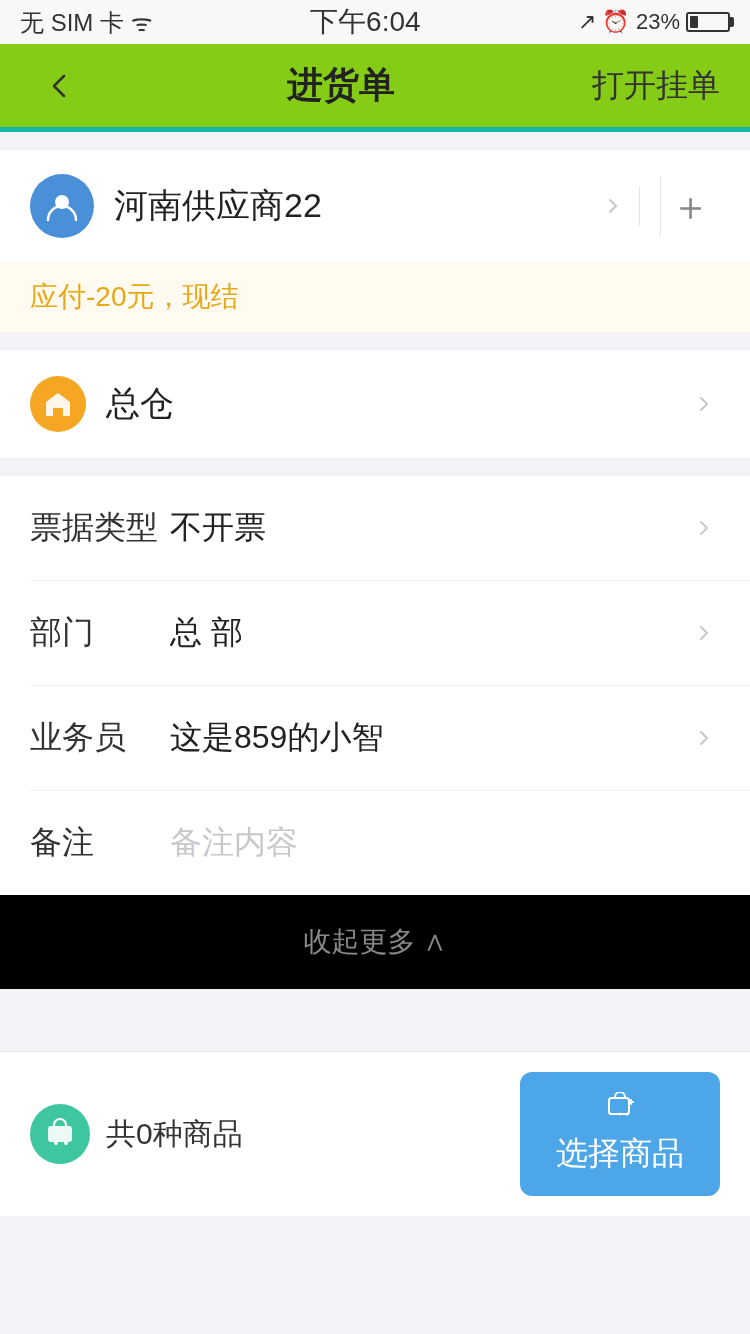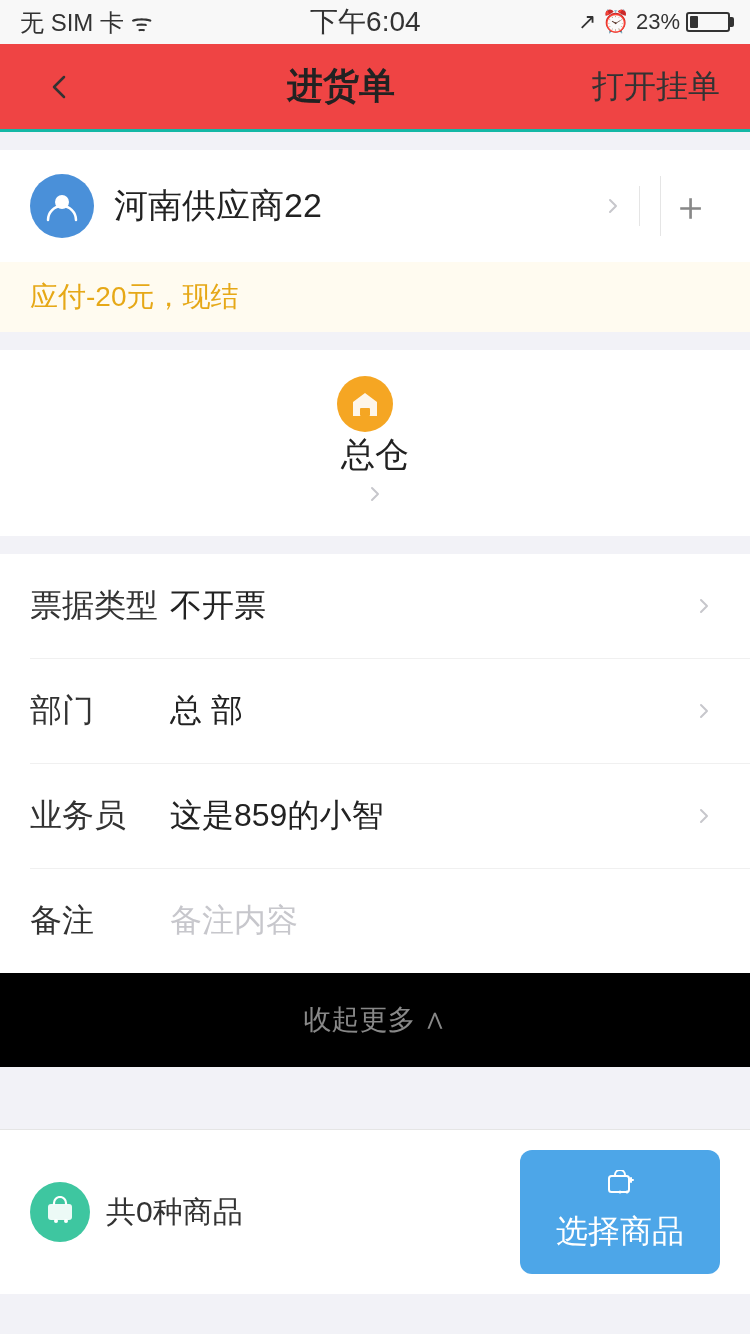--- a/index.html
+++ b/index.html
@@ -35,26 +35,26 @@
     .battery-icon::after {
       content: ''; position: absolute; right: -6px; top: 50%; transform: translateY(-50%);
       width: 4px; height: 10px; background: #333; border-radius: 0 2px 2px 0;
     }
     .battery-fill { height: 100%; width: 23%; background: #333; border-radius: 1px; }
 
     
     .nav-bar {
       width: 750px;
       height: 88px;
-      background: #ef4444;
+      background: #84cc16;
       display: flex;
       align-items: center;
       justify-content: space-between;
       padding: 0 30px;
-      border-bottom: 3px solid #14b8a6;
+      border-bottom: 5px solid #14b8a6;
     }
     .nav-back {
       width: 60px; height: 60px;
       display: flex; align-items: center; justify-content: center;
       cursor: pointer;
     }
     .nav-back svg { width: 28px; height: 28px; }
     .nav-title { font-size: 36px; font-weight: 600; color: #222; }
     .nav-action { font-size: 32px; color: #333; cursor: pointer; }
 
@@ -109,21 +109,20 @@
       height: 1px;
       background: #f0f0f0;
       margin-left: 30px;
     }
 
     
     .warehouse-row {
       display: flex; align-items: center;
       padding: 26px 30px;
       background: #fff;
-      flex-direction: column;
     }
     .warehouse-icon {
       width: 56px; height: 56px; border-radius: 50%; background: #f5a623;
       display: flex; align-items: center; justify-content: center;
       margin-right: 20px; flex-shrink: 0;
     }
     .warehouse-name { flex: 1; font-size: 34px; color: #222; }
 
     
     .form-row {

